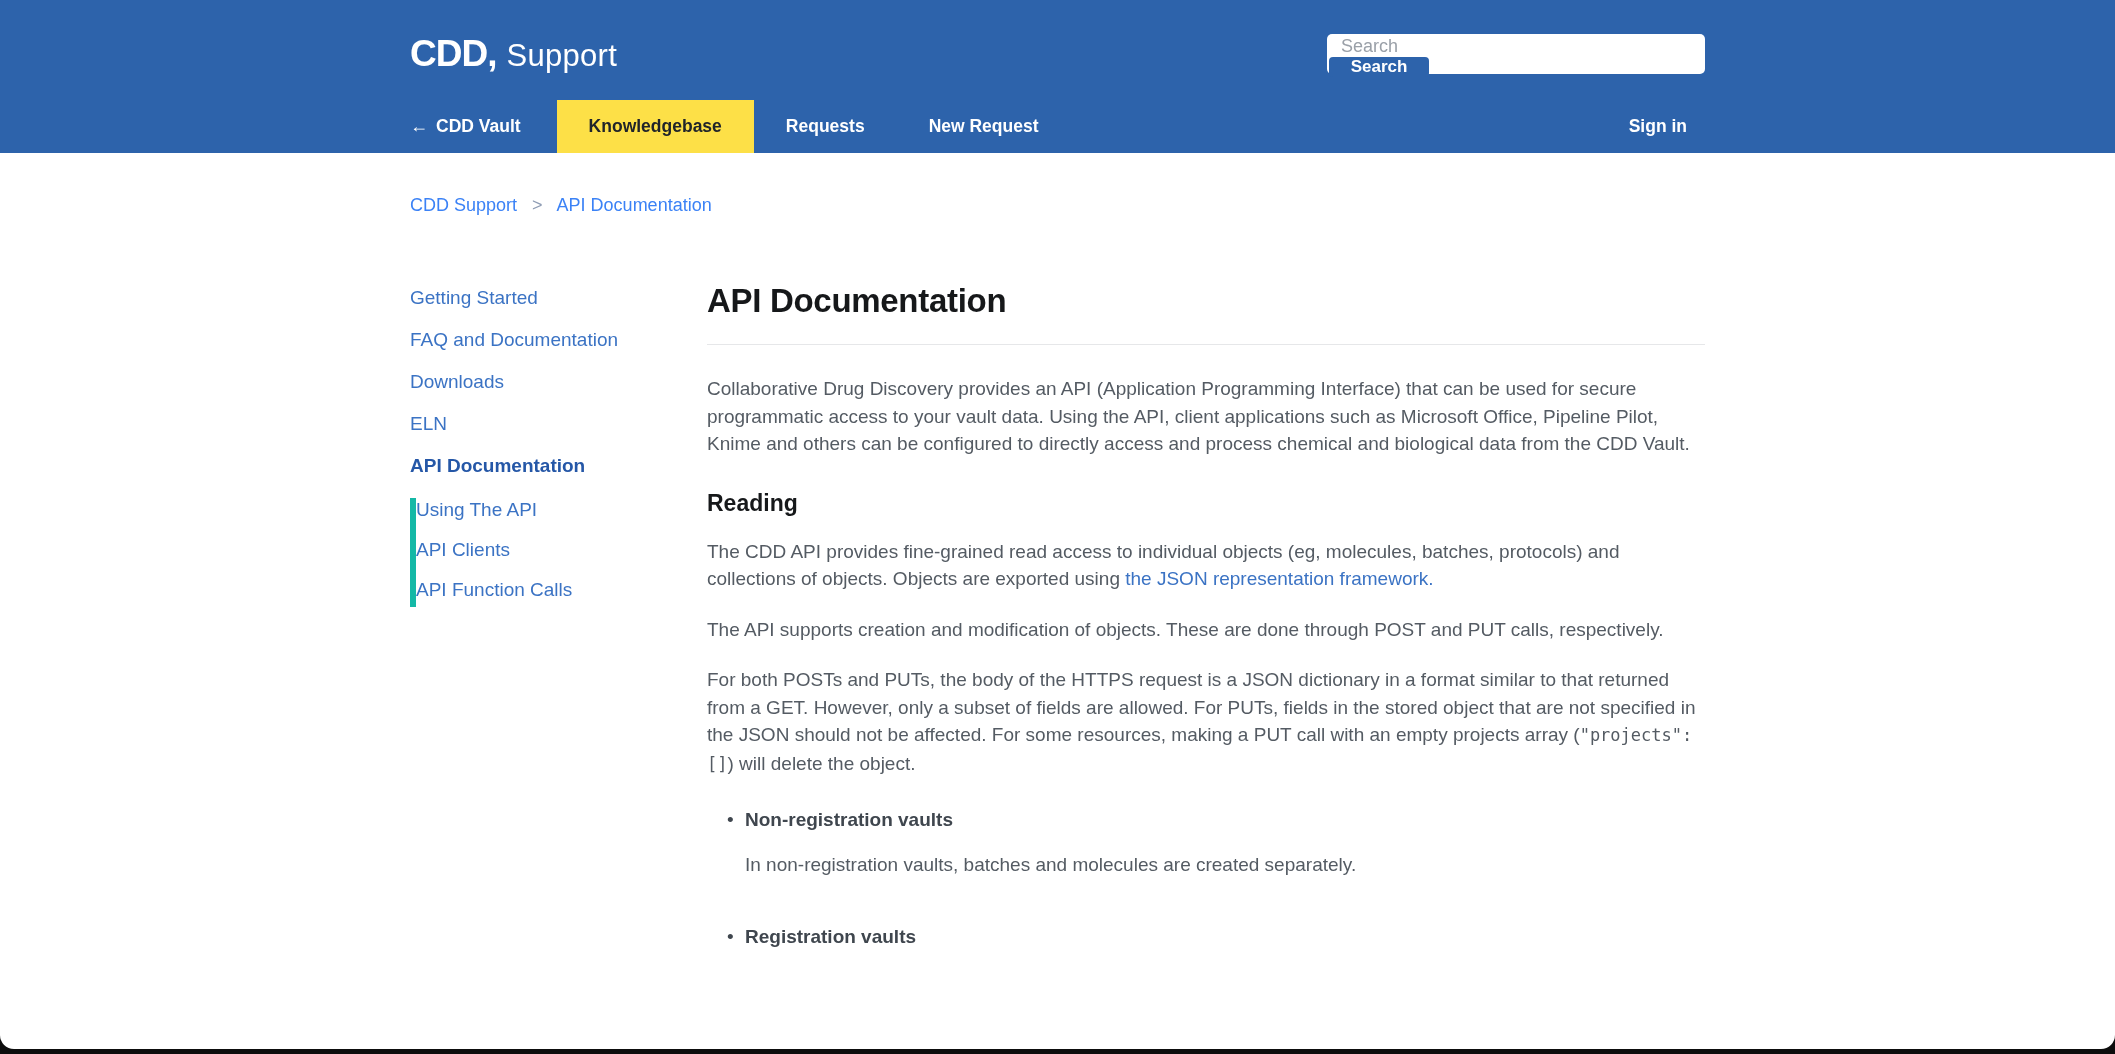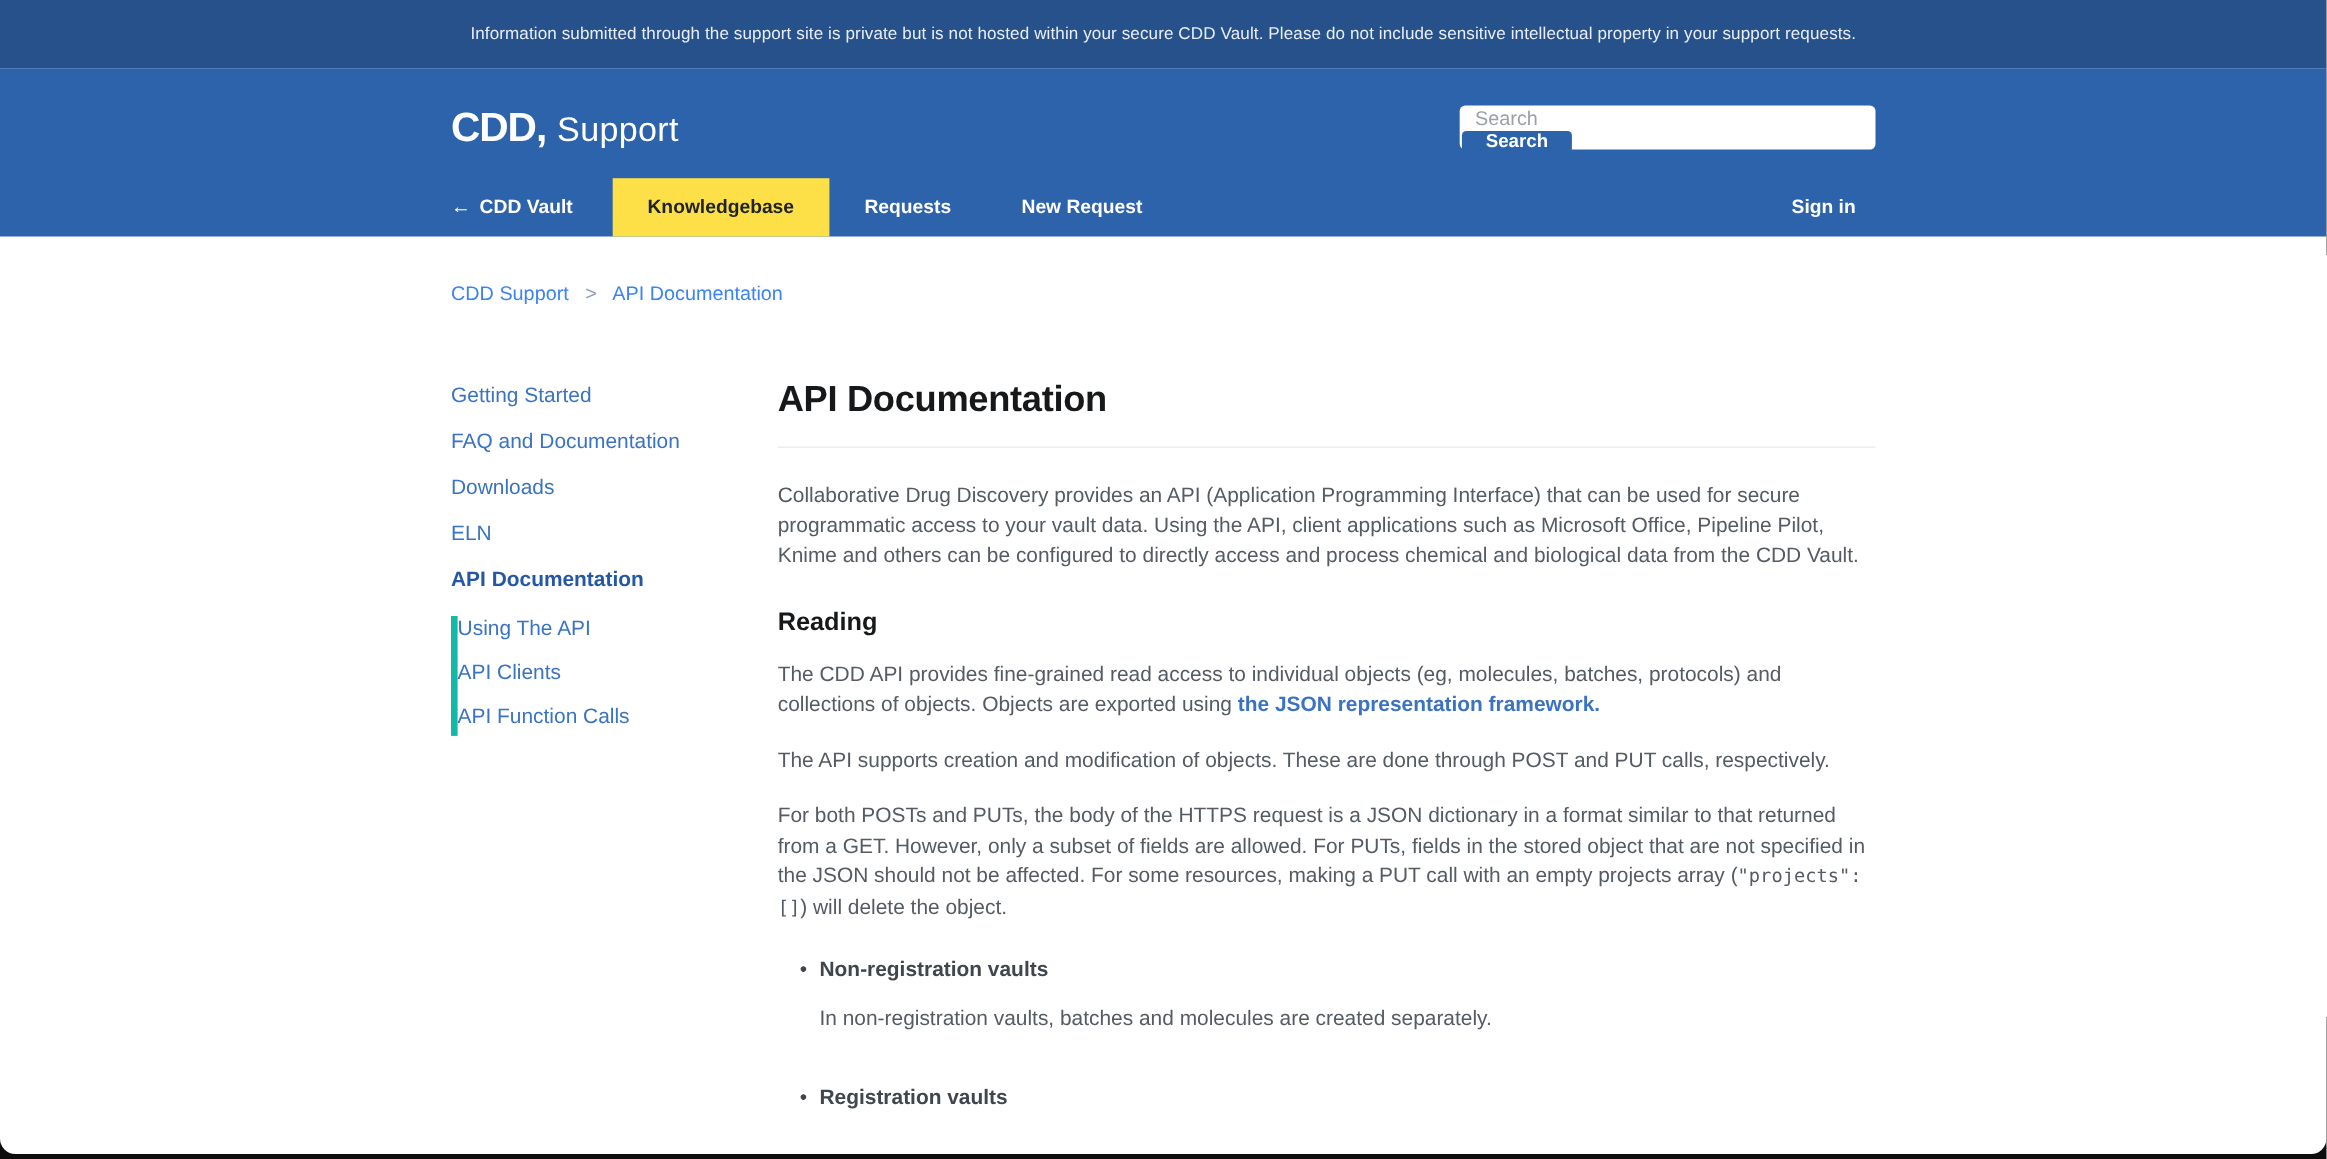--- a/index.html
+++ b/index.html
@@ -191,21 +191,21 @@
     color: #545b63;
   }
   .article h2 {
     font-size: 23px;
     font-weight: 700;
     color: #16181a;
     margin-top: 32px;
     margin-bottom: 21px;
   }
   .article .para { margin-bottom: 23px; }
-  .inline-link { color: #3b73c4; text-decoration: none; cursor: pointer; font-weight: bold; }
+  .inline-link { color: #3b73c4; text-decoration: none; cursor: pointer; }
   .code {
     font-family: "DejaVu Sans Mono", monospace;
     font-size: 17px;
     color: #545b63;
   }
 
   .bullet-list { list-style: none; margin-top: 28px; padding-left: 20px; }
   .bullet-list > li {
     position: relative;
     padding-left: 18px;
@@ -228,23 +228,20 @@
     display: block;
     margin-bottom: 18px;
   }
   .bullet-body { font-size: 19px; line-height: 27.5px; color: #545b63; }
 </style>
 </head>
 <body>
 
 <div class="window">
 
-  <div class="notice-bar">
-    <span>Information submitted through the support site is private but is not hosted within your secure CDD Vault. Please do not include sensitive intellectual property in your support requests.</span>
-  </div>
 
   <div class="header">
     <div class="header-inner">
       <div class="header-top">
         <div class="logo">
           <span class="brand">CDD,</span>
           <span class="suffix">Support</span>
         </div>
         <div class="search-box">
           <input type="text" placeholder="Search" style="">

